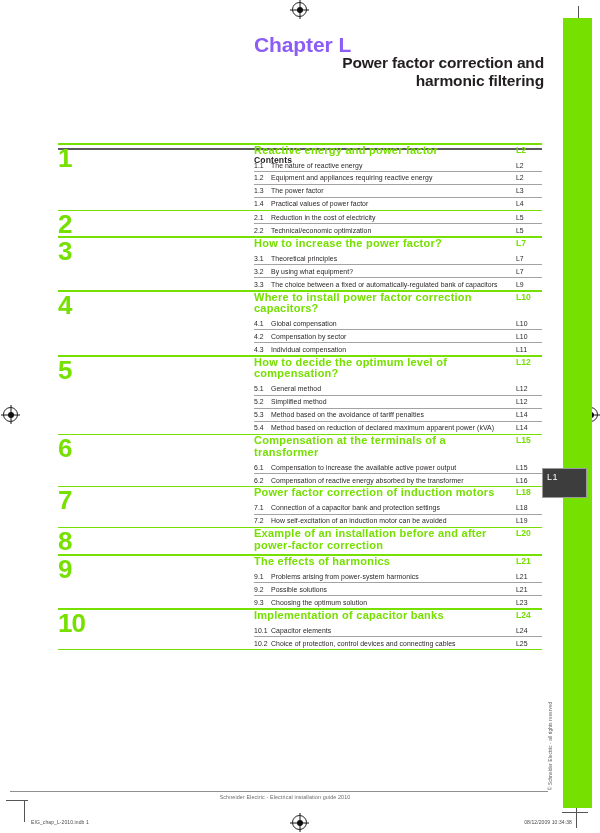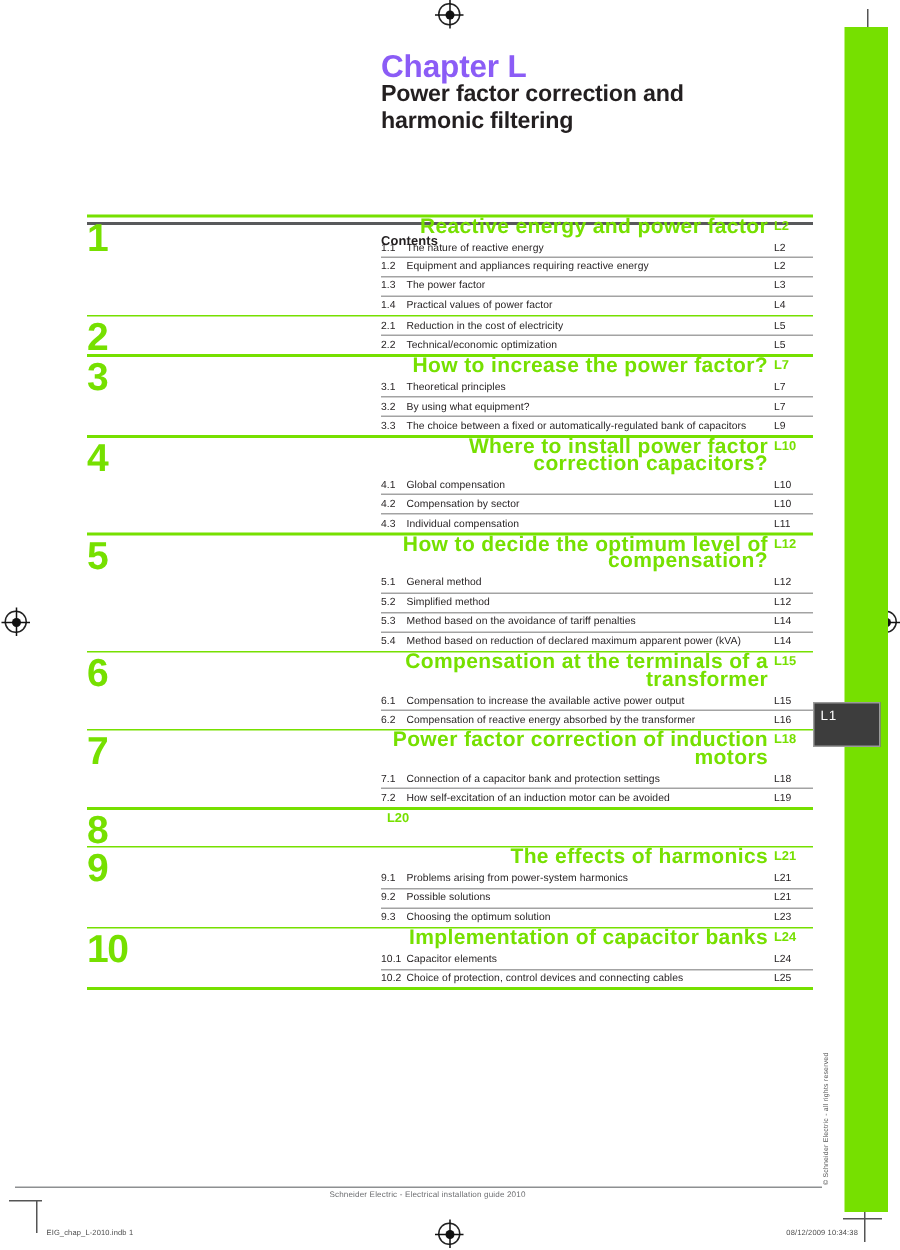--- a/index.html
+++ b/index.html
@@ -131,20 +131,21 @@
     line-height: 17px;
     letter-spacing: -.1px;
   }
   #chapter-title {
     color: #231f20;
     font-size: 15.5px;
     font-weight: bold;
     line-height: 17.5px;
     letter-spacing: -.15px;
     margin-top: 1px;
+    text-align: right;
   }
 
   
   #contents-head {
     position: absolute;
     left: 58px;
     top: 120px;
     width: 484px;
     margin-top: 28px;
   }
@@ -198,25 +199,24 @@
   }
 
   .sec-title-row {
     display: flex;
     align-items: flex-start;
     padding-bottom: 3px;
   }
   .sec-title {
     flex: 1 1 auto;
     color: #76E000;
-    font-size: 14px;
+    font-size: 11px;
     font-weight: bold;
     line-height: 11.4px;
     letter-spacing: .25px;
-    text-align: right;
   }
   .sec-page {
     flex: 0 0 26px;
     text-align: left;
     color: #76E000;
     font-size: 8.6px;
     font-weight: bold;
     line-height: 11.4px;
     padding-left: 4px;
   }
@@ -490,20 +490,21 @@
             </div>
           </div>
         </div>
       </div>
       <div class="section">
         <div class="rule-green"></div>
         <div class="section-body">
           <div class="sec-num">8</div>
           <div class="sec-content">
             <div class="sec-title-row">
+              <div class="sec-title">Example of an installation before and after power-factor correction</div>
               <div class="sec-page">L20</div>
             </div>
           </div>
         </div>
       </div>
       <div class="section">
         <div class="rule-green"></div>
         <div class="section-body">
           <div class="sec-num">9</div>
           <div class="sec-content">

